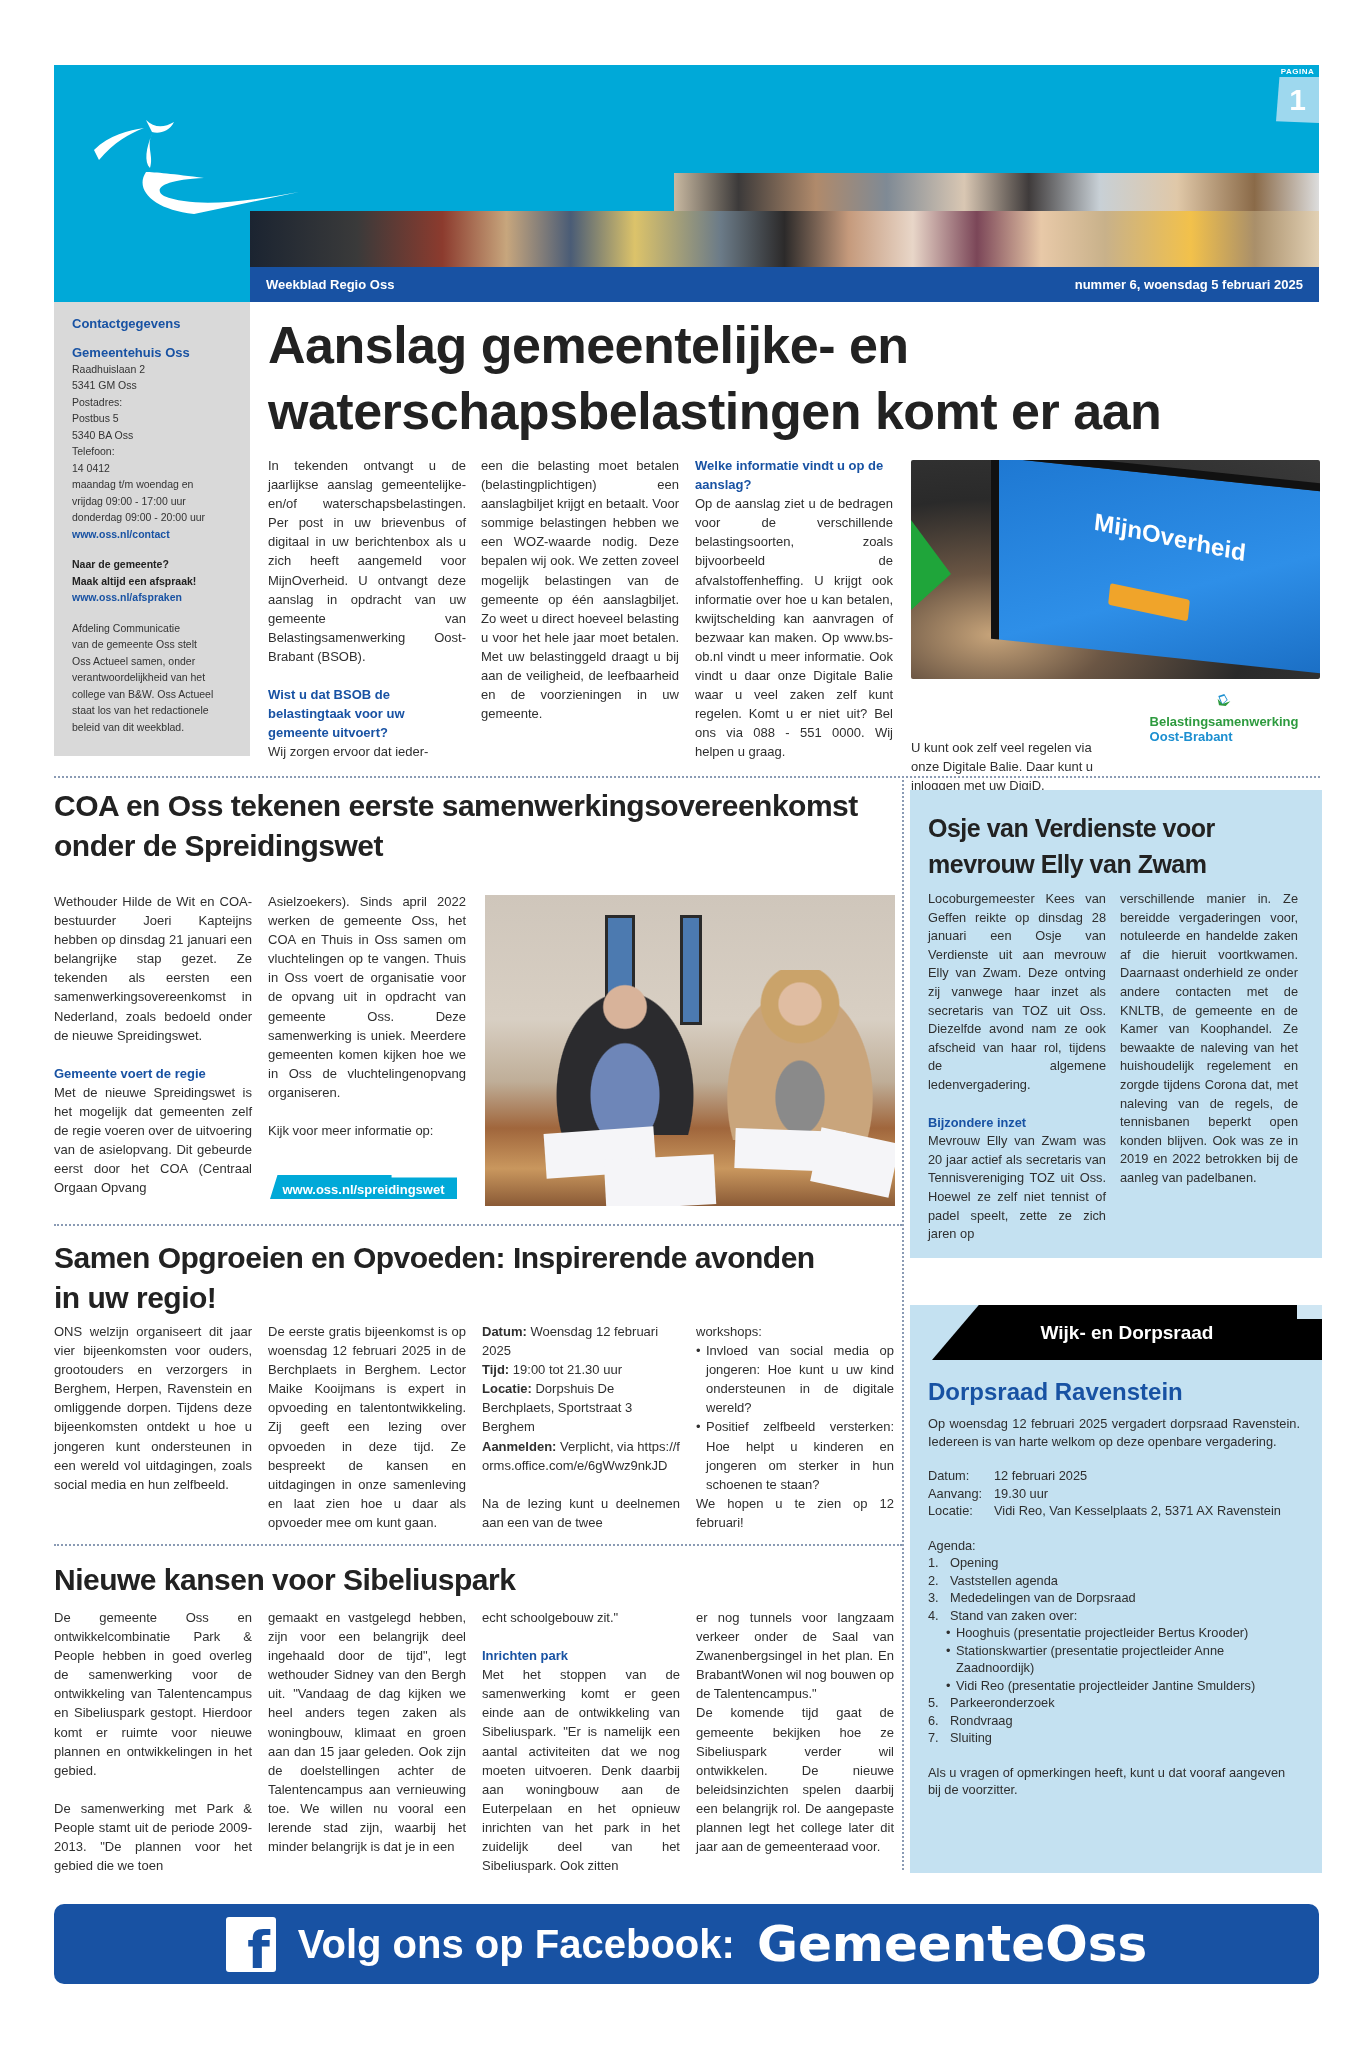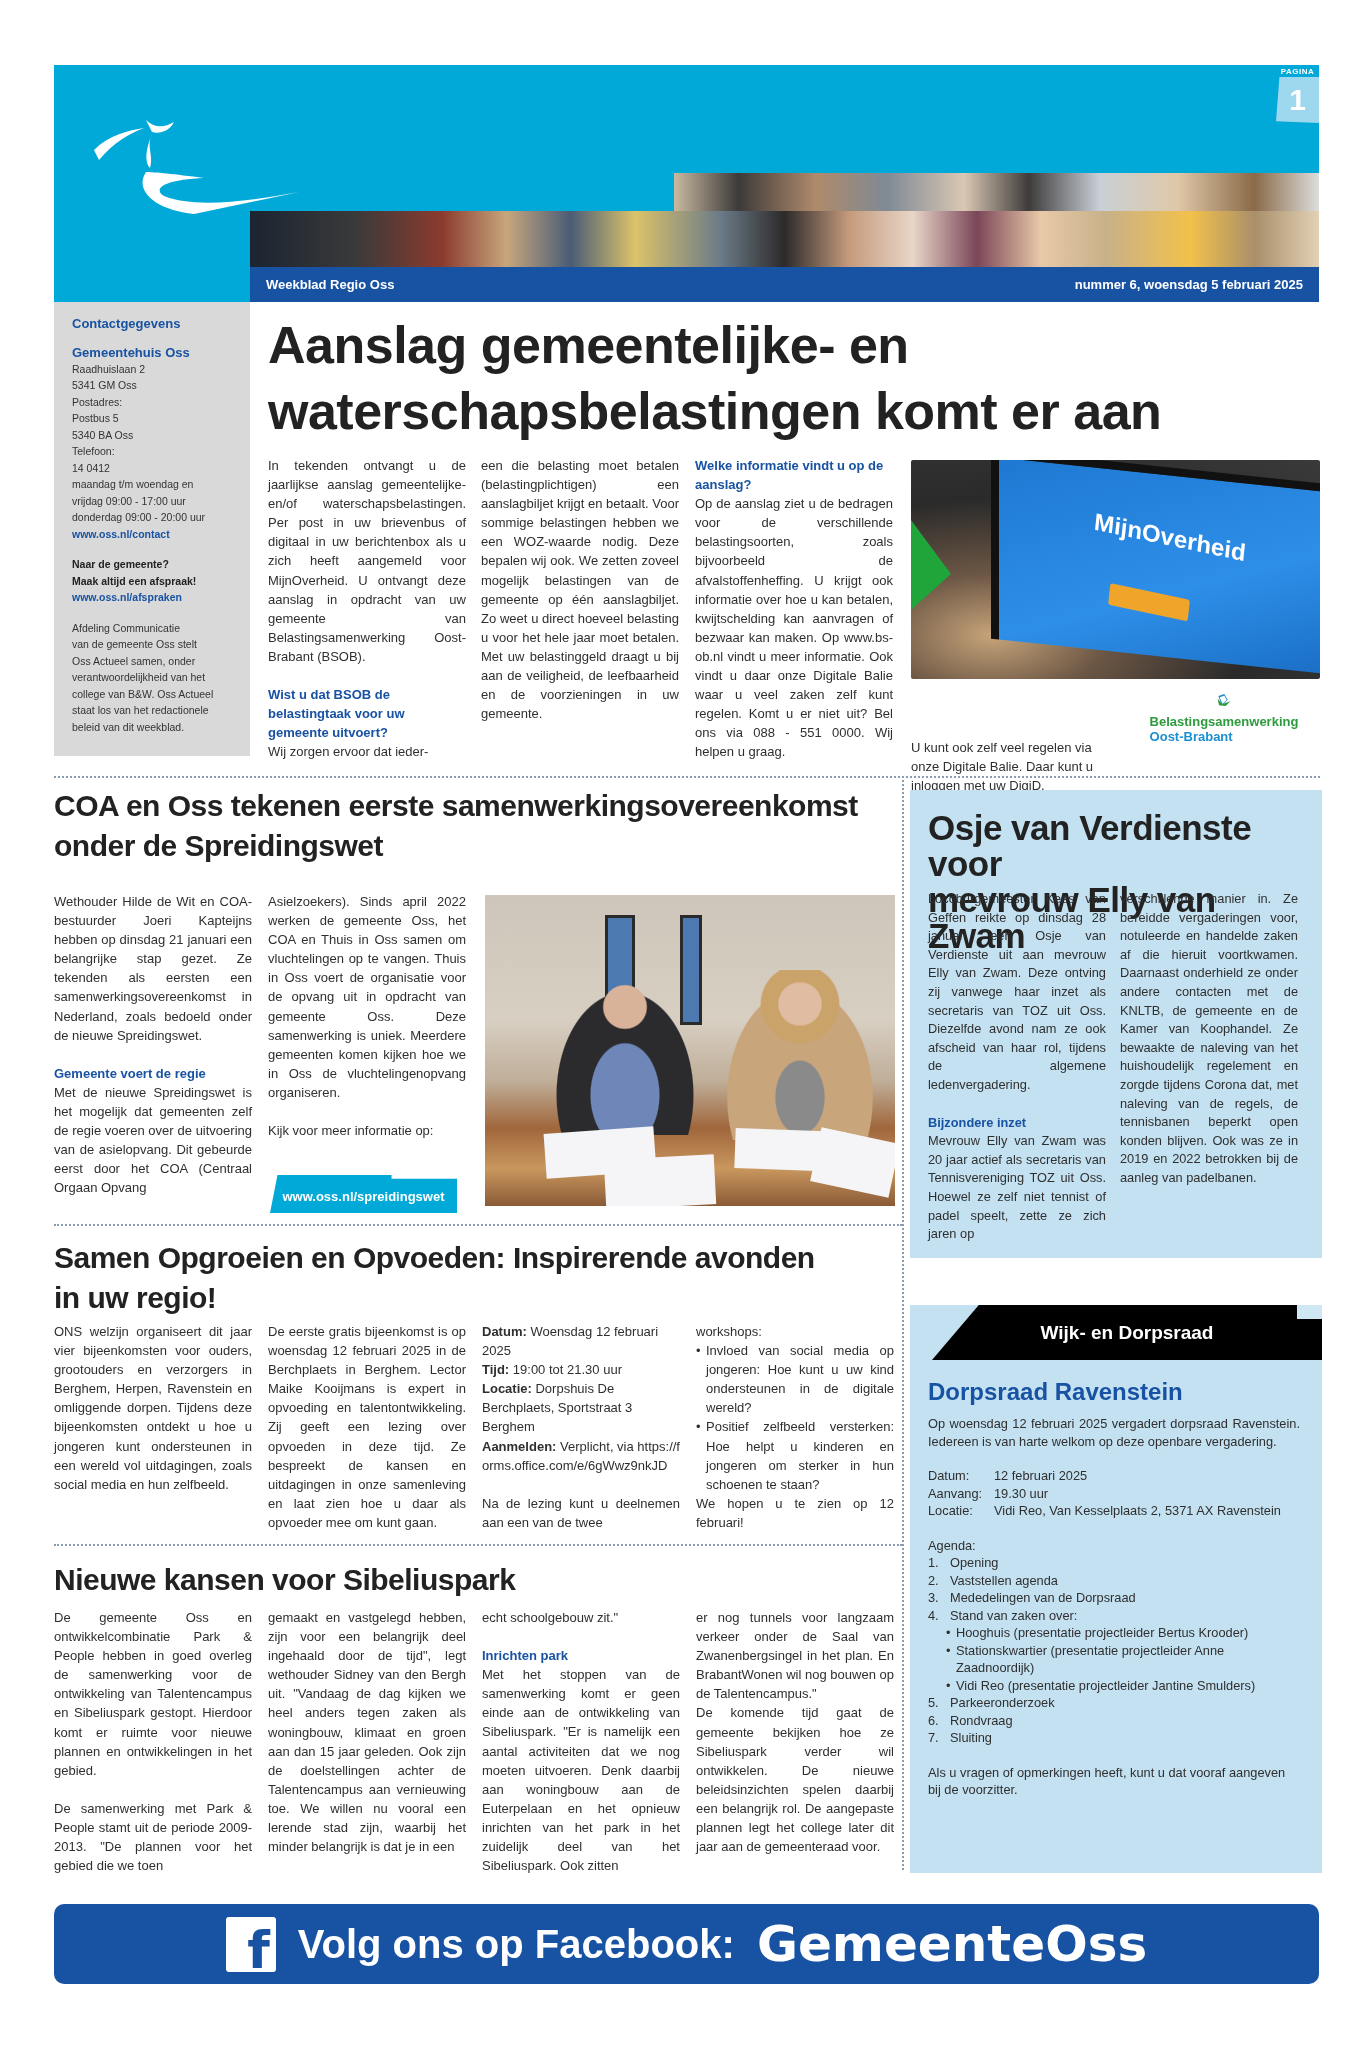--- a/index.html
+++ b/index.html
@@ -42,31 +42,31 @@
   .laptop-screen { position: absolute; left: 80px; top: 6px; width: 330px; height: 190px; background: linear-gradient(160deg, #1e78d2, #2e8fe8 60%, #1b6fc5); transform: skewY(6deg); border-left: 8px solid #111; border-top: 8px solid #111; }
   .laptop-screen .mo { position: absolute; left: 95px; top: 48px; color: #fff; font-weight: bold; font-size: 24px; transform: rotate(6deg); }
   .laptop-screen .digid { position: absolute; left: 110px; top: 118px; width: 80px; height: 22px; background: #f0a42a; border-radius: 3px; transform: rotate(6deg); }
   .green-mat { position: absolute; left: 0; top: 60px; width: 40px; height: 90px; background: #1fa53a; clip-path: polygon(0 0, 100% 60%, 0 100%); }
   .bsob-logo { position: absolute; left: 1128px; top: 694px; width: 192px; height: 50px; display: flex; align-items: center; gap: 8px; flex-direction: column; }
   .bsob-mark { width: 38px; height: 36px; position: relative; }
   .bsob-text { color: #2d9a3e; font-size: 13px; line-height: 15px; font-weight: bold; }
   .bsob-text .l2 { color: #1c8fd0; }
 
   
-  .link-tab { position: absolute; left: 270px; top: 1175px; width: 187px; height: 38px; background: #00a9d8; clip-path: polygon(4% 0, 65% 0, 65% 10%, 100% 10%, 100% 100%, 0 100%); color: #fff; font-weight: bold; font-size: 13px; display: flex; align-items: center; justify-content: center; padding-top: 4px; }
+  .link-tab { position: absolute; left: 270px; top: 1175px; width: 187px; height: 24px; background: #00a9d8; clip-path: polygon(4% 0, 65% 0, 65% 10%, 100% 10%, 100% 100%, 0 100%); color: #fff; font-weight: bold; font-size: 13px; display: flex; align-items: center; justify-content: center; padding-top: 4px; }
   .img-coa { position: absolute; left: 485px; top: 895px; width: 410px; height: 311px; overflow: hidden;
     background: linear-gradient(180deg, #cfc6bb 0%, #d8cfc3 40%, #bfae98 60%, #a0663c 75%, #c9975e 88%, #8a5a36 100%); }
   .coa-window { position: absolute; top: 20px; width: 30px; height: 110px; background: #4c7ab0; border: 3px solid #2a2a2a; }
   .coa-man { position: absolute; left: 60px; top: 80px; width: 160px; height: 160px; background: radial-gradient(circle at 50% 20%, #d8b39a 0 14%, transparent 15%), radial-gradient(ellipse at 50% 75%, #6e86b8 0 30%, #2b2b2e 31% 60%, transparent 61%); }
   .coa-woman { position: absolute; left: 230px; top: 75px; width: 170px; height: 170px; background: radial-gradient(circle at 50% 20%, #e0bda2 0 13%, #caa36a 14% 24%, transparent 25%), radial-gradient(ellipse at 50% 75%, #8a8a8a 0 20%, #c9a57c 21% 60%, transparent 61%); }
   .coa-paper { position: absolute; background: #f5f5f8; }
 
   
   .osje-box { position: absolute; left: 910px; top: 790px; width: 412px; height: 468px; background: #c4e1f1; }
-  .osje-box .headline { position: absolute; left: 18px; top: 20px; font-size: 35px; line-height: 36px; }
+  .osje-box .headline { position: absolute; left: 18px; top: 20px; font-size: 25px; line-height: 36px; }
 
   
   .wijk-box { position: absolute; left: 910px; top: 1305px; width: 412px; height: 568px; background: #c4e1f1; }
   .wijk-tab { position: absolute; left: 22px; top: 0; width: 390px; height: 55px; background: #000000; clip-path: polygon(12% 0, 100% 0, 100% 100%, 0 100%); }
   .wijk-tab-label { position: absolute; left: 0; top: 0; width: 390px; height: 55px; display: flex; align-items: center; justify-content: center; color: #fff; font-weight: bold; font-size: 19px; padding-left: 0; }
   .wijk-corner { position: absolute; left: 387px; top: 0; width: 25px; height: 14px; background: #cfe6f3; }
   .wijk-sub { position: absolute; left: 18px; top: 73px; color: #1852a3; font-weight: bold; font-size: 24px; }
   .wijk-body { position: absolute; left: 18px; top: 110px; width: 372px; font-size: 12.8px; line-height: 17.5px; color: #2f2f2f; }
   .wijk-body .intro { text-align: justify; }
   .kv { display: flex; }

